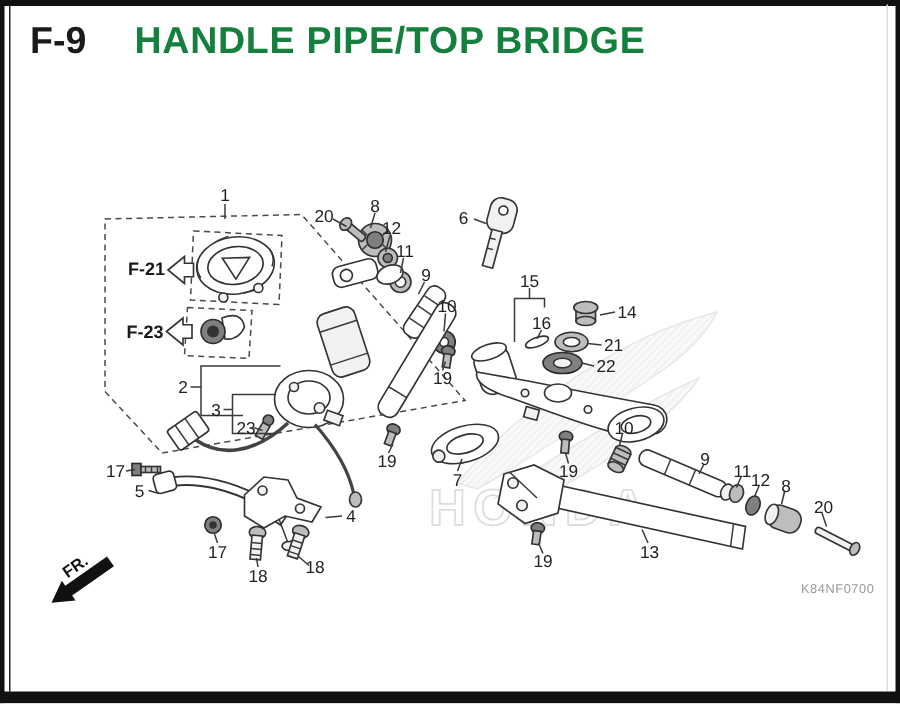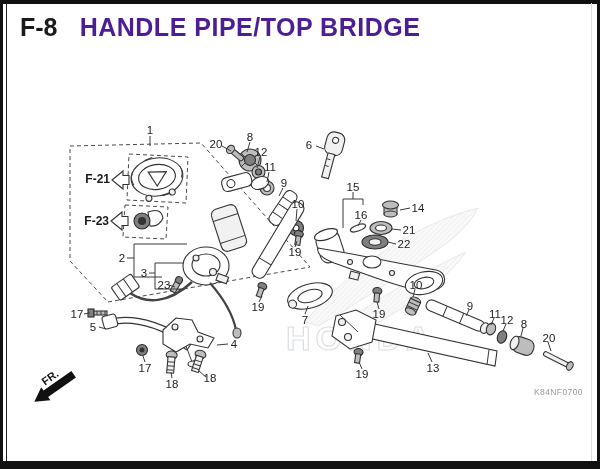--- a/index.html
+++ b/index.html
@@ -7,22 +7,22 @@
         font-family:"Liberation Sans",sans-serif;}
   
   .frame-top{position:absolute;left:0;top:0;width:600px;height:4px;background:#111;}
   .frame-bottom{position:absolute;left:0;top:461px;width:600px;height:8px;background:#111;}
   .frame-left{position:absolute;left:0;top:0;width:3px;height:469px;background:#111;}
   .frame-left2{position:absolute;left:6px;top:3px;width:1px;height:458px;background:#222;}
   .frame-right{position:absolute;left:597px;top:0;width:3px;height:469px;background:#111;}
   .frame-right2{position:absolute;left:591px;top:3px;width:1px;height:458px;background:#ddd;}
   
   .hdr-code{position:absolute;left:20px;top:13px;font-size:25px;font-weight:bold;color:#1a1a1a;}
-  .hdr-title{position:absolute;left:0;top:13px;width:500px;text-align:center;
-             font-size:25px;font-weight:bold;color:#4c1d95;letter-spacing:.5px;}
+  .hdr-title{position:absolute;left:10px;top:13px;width:500px;text-align:center;
+             font-size:25px;font-weight:bold;color:#15803d;letter-spacing:.5px;}
   svg{position:absolute;left:0;top:0;}
   
   .ln{stroke:#3a3a3a;stroke-width:1;fill:none;}
   .dash{stroke:#4a4a4a;stroke-width:1;fill:none;stroke-dasharray:4 3;}
   .p {fill:#ffffff;stroke:#333;stroke-width:1.1;}
   .pl{fill:#f1f1f1;stroke:#333;stroke-width:1.1;}
   .pg{fill:#bdbdbd;stroke:#333;stroke-width:1.1;}
   .pd{fill:#7f7f7f;stroke:#2b2b2b;stroke-width:1.1;}
   .lbl{font-family:"Liberation Sans",sans-serif;font-size:11.5px;fill:#222;text-anchor:middle;}
   .ref{font-family:"Liberation Sans",sans-serif;font-size:12px;font-weight:bold;fill:#1a1a1a;text-anchor:end;}
@@ -35,21 +35,21 @@
 <body>
 
 <div class="page">
   <div class="frame-top"></div>
   <div class="frame-left"></div>
   <div class="frame-left2"></div>
   <div class="frame-right2"></div>
   <div class="frame-right"></div>
   <div class="frame-bottom"></div>
 
-  <div class="hdr-code">F-8</div>
+  <div class="hdr-code">F-9</div>
   <div class="hdr-title">HANDLE PIPE/TOP BRIDGE</div>
 
   <svg width="600" height="469" viewBox="0 0 600 469">
     <defs>
       <pattern id="hatch" width="5" height="5" patternUnits="userSpaceOnUse">
         <rect width="5" height="5" fill="#eef0f2"></rect>
         <path d="M0,5 L5,0" stroke="#ccd2d8" stroke-width="1"></path>
       </pattern>
     </defs>
 

